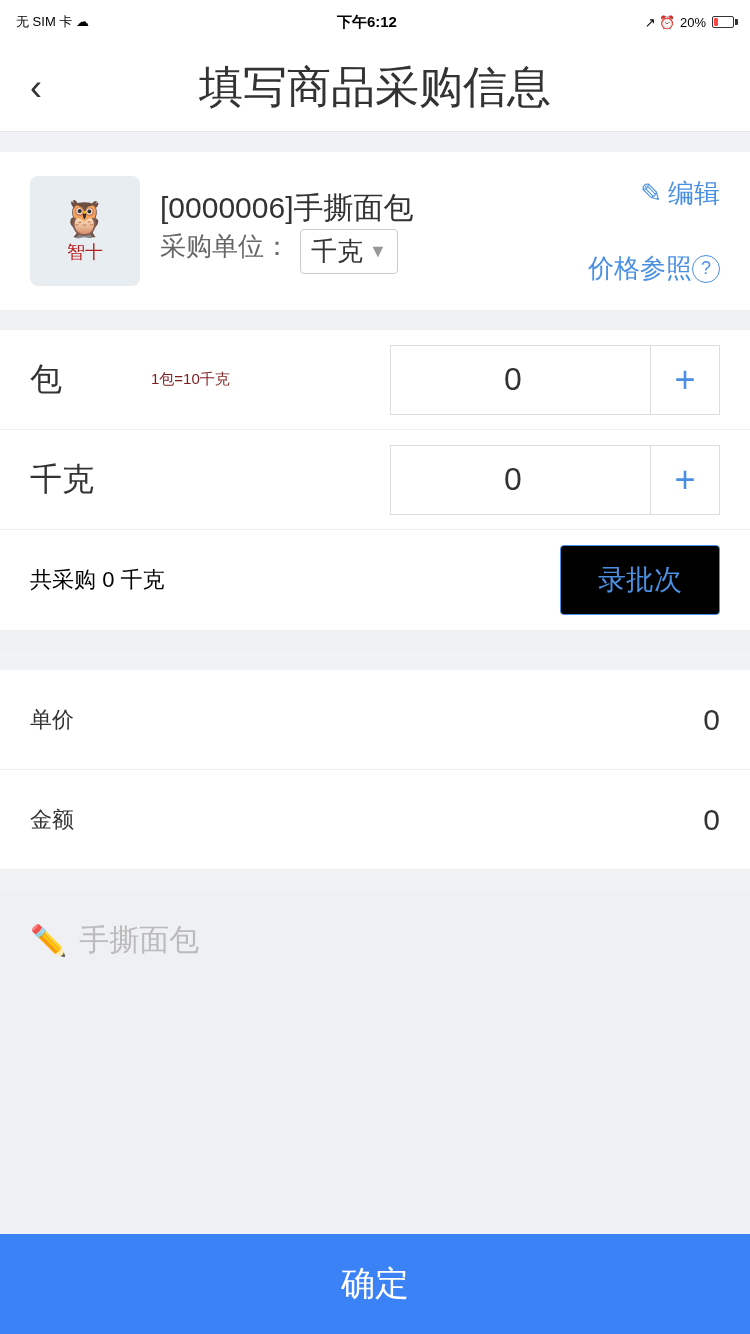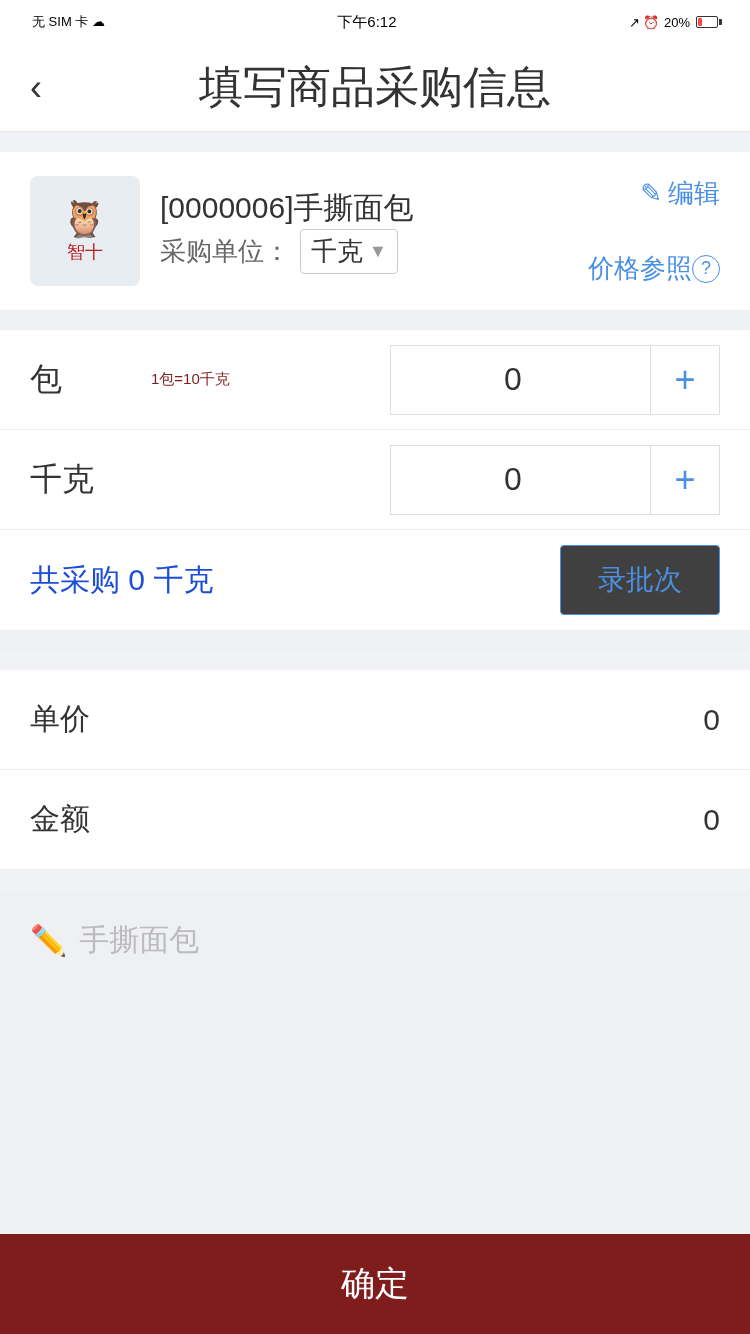--- a/index.html
+++ b/index.html
@@ -13,26 +13,26 @@
       color: #333;
     }
 
     
     .status-bar {
       background: #fff;
       height: 44px;
       display: flex;
       align-items: center;
       justify-content: space-between;
-      padding: 0 32px;
+      padding: 0 16px;
       font-size: 14px;
       color: #000;
     }
     .status-left { font-size: 13px; }
-    .status-center { font-weight: 400; font-size: 15px; }
+    .status-center { font-weight: 700; font-size: 15px; }
     .status-right { display: flex; align-items: center; gap: 4px; font-size: 13px; }
     .battery-icon {
       display: inline-block;
       width: 22px; height: 12px;
       border: 1.5px solid #333;
       border-radius: 2px;
       position: relative;
       margin-left: 2px;
     }
     .battery-icon::after {
@@ -111,21 +111,20 @@
     }
     .product-info {
       flex: 1;
     }
     .product-name {
       font-size: 30px;
       color: #333;
     }
     .product-unit-row {
       display: flex;
-      align-items: center;
       gap: 10px;
       font-size: 26px;
       color: #666;
     }
     .unit-select {
       display: flex;
       align-items: center;
       border: 1px solid #ccc;
       border-radius: 4px;
       padding: 4px 10px;
@@ -229,28 +228,28 @@
     .summary-row {
       background: #fff;
       display: flex;
       align-items: center;
       justify-content: space-between;
       padding: 0 30px;
       height: 100px;
       border-bottom: none;
     }
     .summary-text {
-      font-size: 30px;
-      color: #1d4ed8;
+      font-size: 22px;
+      color: #000000;
     }
     .record-btn {
       width: 160px;
       height: 70px;
       border: 1px solid #4a90e2;
-      background: #404040;
+      background: #000000;
       color: #4a90e2;
       font-size: 28px;
       display: flex;
       align-items: center;
       justify-content: center;
       cursor: pointer;
       border-radius: 4px;
     }
 
     
@@ -260,21 +259,21 @@
     }
     .detail-row {
       display: flex;
       align-items: center;
       justify-content: space-between;
       padding: 0 30px;
       height: 100px;
       border-bottom: 1px solid #eee;
     }
     .detail-label {
-      font-size: 30px;
+      font-size: 22px;
       color: #333;
     }
     .detail-value {
       font-size: 30px;
       color: #333;
     }
 
     
     .note-section {
       background: #eef0f3;
@@ -295,21 +294,21 @@
       min-height: 300px;
     }
 
     
     .confirm-btn {
       position: fixed;
       bottom: 0;
       left: 0;
       width: 750px;
       height: 100px;
-      background: #7f1d1d;
+      background: #3b82f6;
       color: #fff;
       font-size: 34px;
       display: flex;
       align-items: center;
       justify-content: center;
       cursor: pointer;
       border: none;
     }
 
     .content-area {

